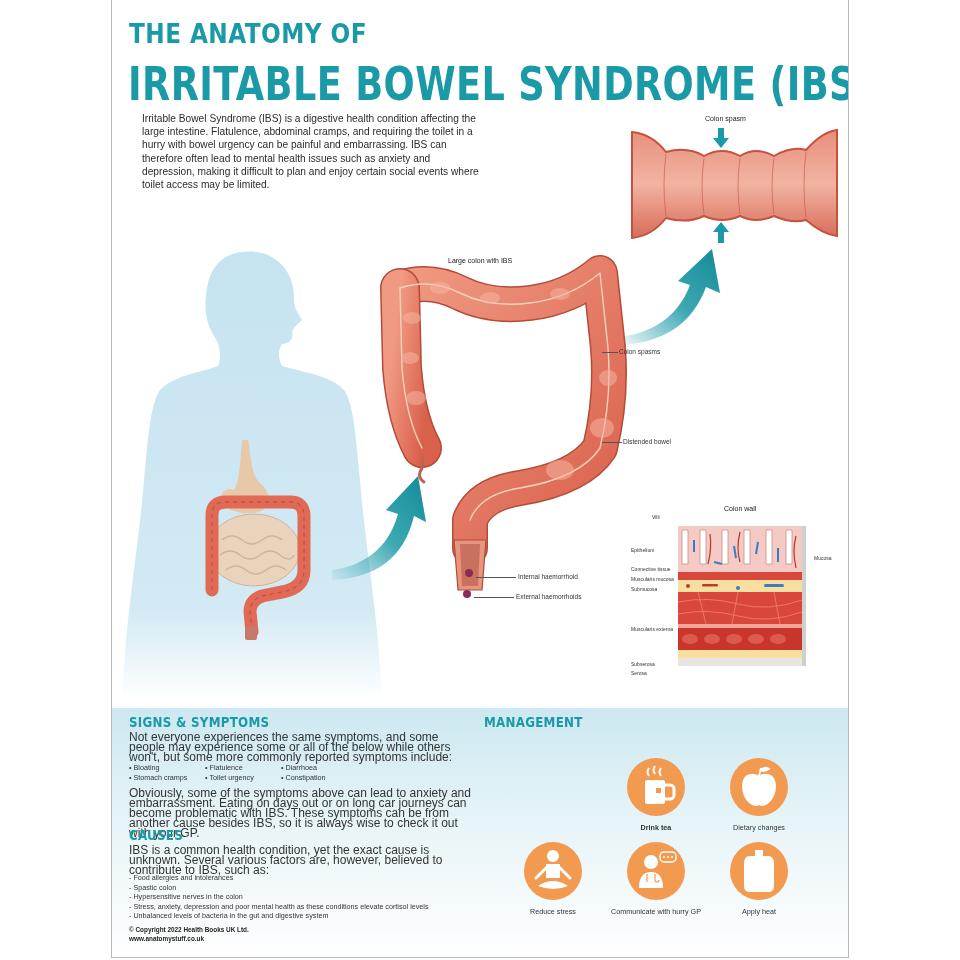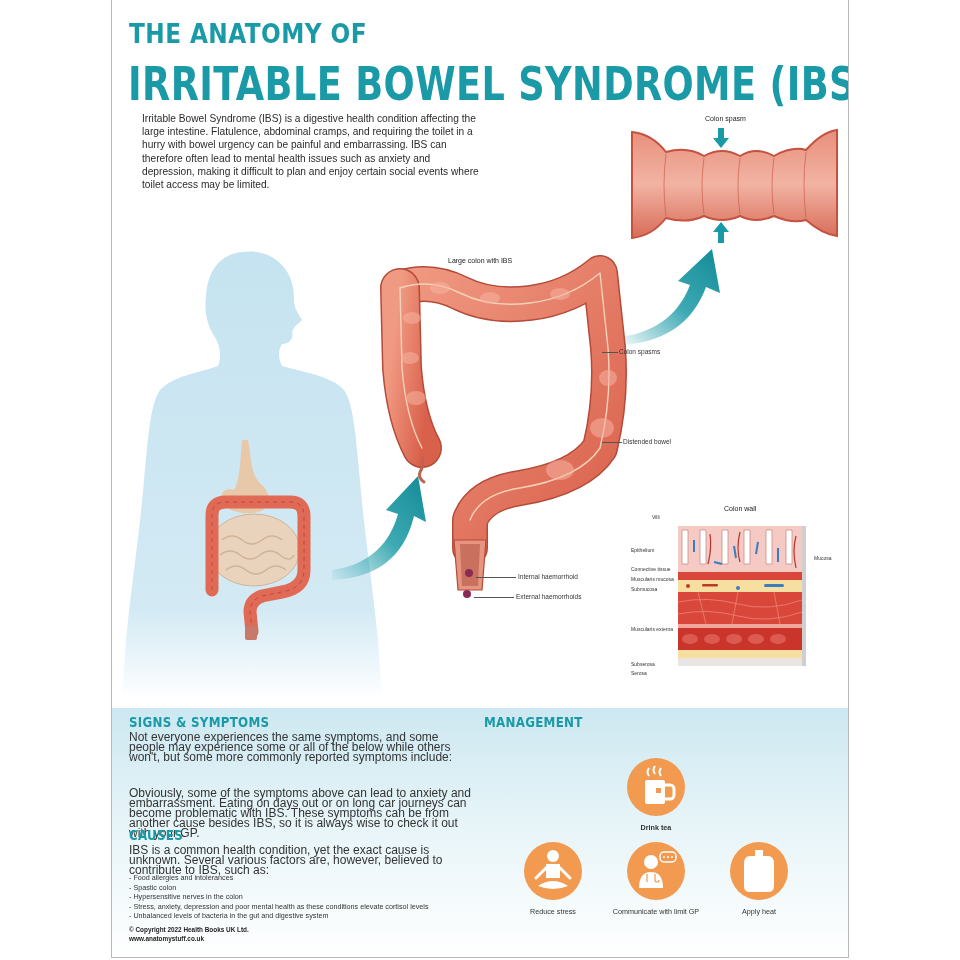--- a/index.html
+++ b/index.html
@@ -229,20 +229,28 @@
   <div class="label" style="left:519px; top:661px; font-size:5px;">Subserosa</div>
   <div class="label" style="left:519px; top:670px; font-size:5px;">Serosa</div>
   <div class="label" style="left:702px; top:555px; font-size:5px;">Mucosa</div>
 
   <div class="bottom-panel"></div>
 
   <div class="sec-title" style="left:17px; top:714px;">SIGNS &amp; SYMPTOMS</div>
   <div class="sec-text" style="left:17px; top:732px; width:345px;">
     <p>Not everyone experiences the same symptoms, and some people may experience some or all of the below while others won't, but some more commonly reported symptoms include:</p>
   </div>
+  <div class="bullets3" style="left:17px; top:763px;">
+    <span>Bloating</span>
+    <span>Flatulence</span>
+    <span>Diarrhoea</span>
+    <span>Stomach cramps</span>
+    <span>Toilet urgency</span>
+    <span>Constipation</span>
+  </div>
   <div class="sec-text" style="left:17px; top:788px; width:345px;">
     <p>Obviously, some of the symptoms above can lead to anxiety and embarrassment. Eating on days out or on long car journeys can become problematic with IBS. These symptoms can be from another cause besides IBS, so it is always wise to check it out with your GP.</p>
   </div>
 
   <div class="sec-title" style="left:17px; top:827px;">CAUSES</div>
   <div class="sec-text" style="left:17px; top:845px; width:345px;">
     <p>IBS is a common health condition, yet the exact cause is unknown. Several various factors are, however, believed to contribute to IBS, such as:</p>
   </div>
   <ul class="bullets" style="left:17px; top:873px; width:345px;">
     <li>Food allergies and intolerances</li>
@@ -262,20 +270,29 @@
     <div class="mgmt-circle">
       <svg width="58" height="58" viewBox="0 0 58 58">
         <path d="M22 10 q-3 4 0 8 M28 8 q-3 4 0 8 M34 10 q-3 4 0 8" stroke="#fff" stroke-width="2" fill="none"></path>
         <rect x="18" y="22" width="20" height="24" rx="2" fill="#fff"></rect>
         <path d="M38 27 h5 a4 4 0 0 1 4 4 v6 a4 4 0 0 1 -4 4 h-5" stroke="#fff" stroke-width="3" fill="none"></path>
         <rect x="29" y="30" width="5" height="5" fill="#f29a4f"></rect>
       </svg>
     </div>
     <div class="mgmt-label">Drink tea</div>
   </div>
+  <div class="mgmt-item" style="left:592px; top:758px;">
+    <div class="mgmt-circle">
+      <svg width="58" height="58" viewBox="0 0 58 58">
+        <path d="M29 18 C22 13 12 16 12 28 C12 40 20 48 26 48 C28 48 29 47 29 47 C29 47 30 48 32 48 C38 48 46 40 46 28 C46 16 36 13 29 18 Z" fill="#fff"></path>
+        <path d="M29 18 L31 10 M31 12 q5 -4 8 -1 q-4 3 -8 1" stroke="#fff" stroke-width="2" fill="#fff"></path>
+      </svg>
+    </div>
+    <div class="mgmt-label">Dietary changes</div>
+  </div>
 
   <div class="mgmt-item" style="left:386px; top:842px;text-align:center;">
     <div class="mgmt-circle">
       <svg width="58" height="58" viewBox="0 0 58 58">
         <circle cx="29" cy="14" r="6" fill="#fff"></circle>
         <path d="M22 22 h14 v14 h-14 Z" fill="#fff"></path>
         <path d="M22 26 L12 36 M36 26 L46 36" stroke="#fff" stroke-width="3" stroke-linecap="round"></path>
         <path d="M14 44 Q29 34 44 44 Q29 50 14 44 Z" fill="#fff"></path>
       </svg>
     </div>
@@ -286,21 +303,21 @@
       <svg width="58" height="58" viewBox="0 0 58 58">
         <circle cx="24" cy="20" r="7" fill="#fff"></circle>
         <path d="M12 46 Q12 30 24 30 Q36 30 36 46 Z" fill="#fff"></path>
         <path d="M20 32 L20 40 M28 32 L28 38 a2 2 0 0 0 4 0" stroke="#f29a4f" stroke-width="1.2" fill="none"></path>
         <rect x="33" y="10" width="16" height="10" rx="4" fill="#f29a4f" stroke="#fff" stroke-width="1.5"></rect>
         <circle cx="37" cy="15" r="1" fill="#fff"></circle>
           <circle cx="41" cy="15" r="1" fill="#fff"></circle>
           <circle cx="45" cy="15" r="1" fill="#fff"></circle>
       </svg>
     </div>
-    <div class="mgmt-label">Communicate with limit GP</div>
+    <div class="mgmt-label">Communicate with hurry GP</div>
   </div>
   <div class="mgmt-item" style="left:592px; top:842px;">
     <div class="mgmt-circle">
       <svg width="58" height="58" viewBox="0 0 58 58">
         <rect x="25" y="8" width="8" height="6" fill="#fff"></rect>
         <path d="M20 14 h18 q6 0 6 8 v22 q0 6 -6 6 h-18 q-6 0 -6 -6 v-22 q0 -8 6 -8 Z" fill="#fff"></path>
       </svg>
     </div>
     <div class="mgmt-label">Apply heat</div>
   </div>

